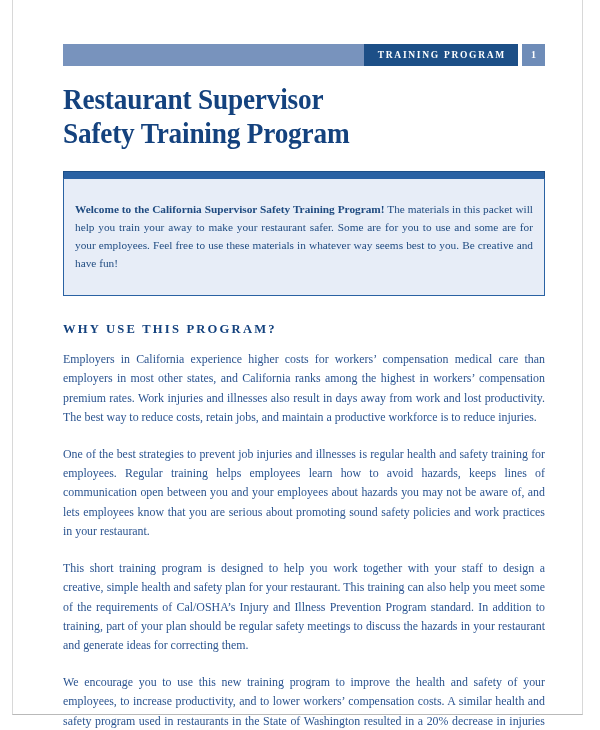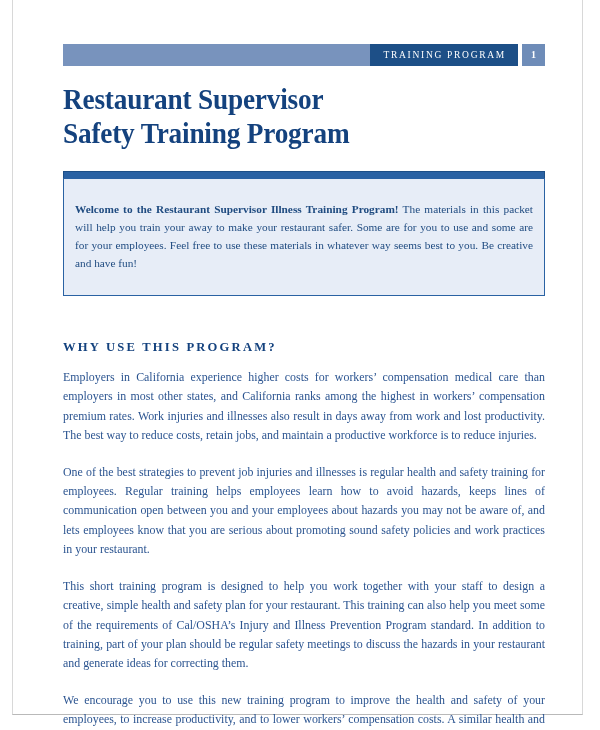--- a/index.html
+++ b/index.html
@@ -44,21 +44,21 @@
   }
   .header-bar .fill {
     flex: 1 1 auto;
     background: #7893bd;
   }
   .header-bar .label {
     flex: 0 0 auto;
     background: #1d4f87;
     color: #ffffff;
     font-family: "Liberation Serif", "DejaVu Serif", serif;
-    font-weight: normal;
+    font-weight: bold;
     font-size: 9.5px;
     letter-spacing: 1.7px;
     line-height: 22px;
     padding: 0 12px 14px 14px;
     white-space: nowrap;
   }
   .header-bar .gap {
     flex: 0 0 4px;
     background: #ffffff;
   }
@@ -113,21 +113,21 @@
     font-size: 11.3px;
     line-height: 1.62;
     text-align: justify;
   }
   .callout-text .lead {
     font-weight: bold;
   }
 
   
   .section-heading {
-    margin-top: 44px;
+    margin-top: 26px;
     color: #14427e;
     font-family: "Liberation Serif", "DejaVu Serif", serif;
     font-weight: bold;
     font-size: 12.6px;
     letter-spacing: 2.2px;
   }
 
   
   .body-copy {
     margin-top: 13px;
@@ -157,21 +157,21 @@
     </div>
 
     <h1 class="doc-title">
       <span class="line">Restaurant Supervisor</span>
       <span class="line">Safety Training Program</span>
     </h1>
 
     <div class="callout-wrap">
       <div class="callout-rule"></div>
       <div class="callout-box">
-        <p class="callout-text"><span class="lead">Welcome to the Restaurant Supervisor Illness Training Program!</span><span> The materials in this packet will help you train your away to make your restaurant safer. Some are for you to use and some are for your employees. Feel free to use these materials in whatever way seems best to you. Be creative and have fun!</span></p>
+        <p class="callout-text"><span class="lead">Welcome to the California Supervisor Safety Training Program!</span><span> The materials in this packet will help you train your away to make your restaurant safer. Some are for you to use and some are for your employees. Feel free to use these materials in whatever way seems best to you. Be creative and have fun!</span></p>
       </div>
     </div>
 
     <h2 class="section-heading">WHY USE THIS PROGRAM?</h2>
 
     <div class="body-copy">
       <p>Employers in California experience higher costs for workers’ compensation medical care than employers in most other states, and California ranks among the highest in workers’ compensation premium rates. Work injuries and illnesses also result in days away from work and lost productivity. The best way to reduce costs, retain jobs, and maintain a productive workforce is to reduce injuries.</p>
       <p>One of the best strategies to prevent job injuries and illnesses is regular health and safety training for employees. Regular training helps employees learn how to avoid hazards, keeps lines of communication open between you and your employees about hazards you may not be aware of, and lets employees know that you are serious about promoting sound safety policies and work practices in your restaurant.</p>
       <p>This short training program is designed to help you work together with your staff to design a creative, simple health and safety plan for your restaurant. This training can also help you meet some of the requirements of Cal/OSHA’s Injury and Illness Prevention Program standard. In addition to training, part of your plan should be regular safety meetings to discuss the hazards in your restaurant and generate ideas for correcting them.</p>
       <p>We encourage you to use this new training program to improve the health and safety of your employees, to increase productivity, and to lower workers’ compensation costs. A similar health and safety program used in restaurants in the State of Washington resulted in a 20% decrease in injuries and illnesses on the job statewide over a two-year period.</p>

